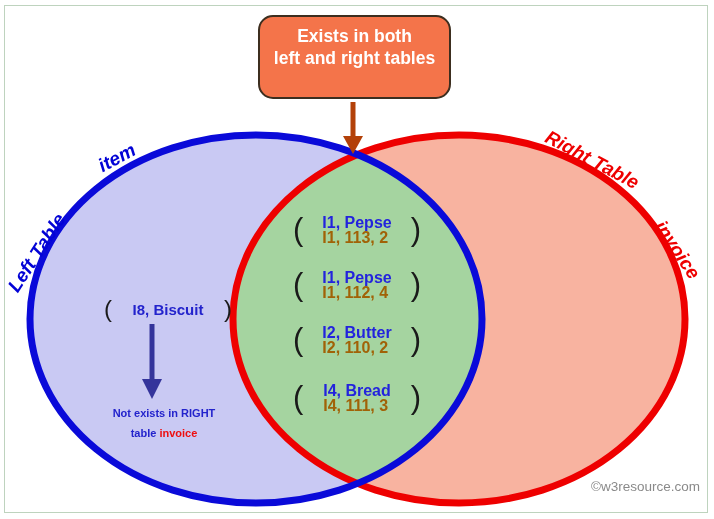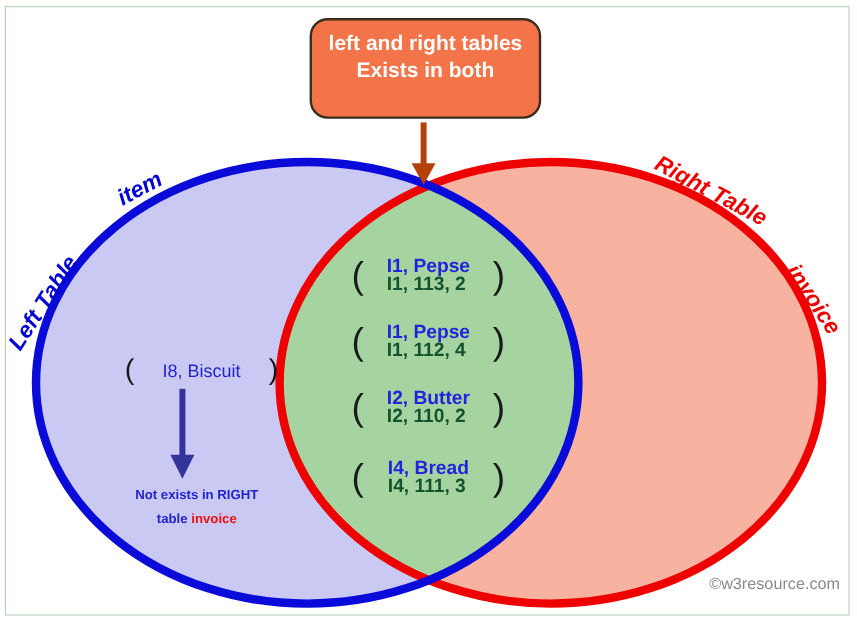--- a/index.html
+++ b/index.html
@@ -37,29 +37,29 @@
   .vrow {
     position:absolute; left:293px; width:128px; height:38px;
     display:flex; align-items:center; justify-content:space-between;
   }
   .vrow .paren {
     font-size:31px; font-weight:400; color:#1a1a1a; line-height:30px;
     font-family:"Liberation Sans", sans-serif;
   }
   .vrow .pair { text-align:left; font-weight:bold; font-size:16px; line-height:15px; }
   .pair .item-line    { color:#2323dd; }
-  .pair .invoice-line { color:#14532d; }
+  .pair .invoice-line { color:#a16207; }
 
   
   .i8row {
     position:absolute; left:104px; top:294px; width:128px; height:30px;
     display:flex; align-items:center; justify-content:space-between;
   }
   .i8row .paren { font-size:24px; font-weight:400; color:#1a1a1a; line-height:24px; }
-  .i8row .value { color:#2323cc; font-weight:normal; font-size:15px; }
+  .i8row .value { color:#2323cc; font-weight:bold; font-size:15px; }
 
   
   .note {
     position:absolute; left:64px; top:403px; width:200px; text-align:center;
     font-weight:bold; font-size:11px; line-height:20px; color:#2323cc;
   }
   .note .kw { color:#ee0f0f; }
 
   .copyright {
     position:absolute; top:479px; right:14px; font-size:13.5px; color:#8a8a8a;
@@ -94,22 +94,22 @@
 
     <g>
       <line x1="152" y1="324" x2="152" y2="382" stroke="#34349b" stroke-width="5"></line>
       <polygon points="142,379 162,379 152,399" fill="#34349b"></polygon>
     </g>
   </svg>
 
   <div class="frame"></div>
 
   <div class="callout">
+    <div>Exists in both</div>
     <div>left and right tables</div>
-    <div>Exists in both</div>
   </div>
 
   <div class="rot-label blue-text lbl-left-table">Left Table</div>
   <div class="rot-label blue-text lbl-item">item</div>
   <div class="rot-label red-text lbl-right-table">Right Table</div>
   <div class="rot-label red-text lbl-invoice">invoice</div>
 
   <div class="vrow" style="top:211px;">
     <span class="paren">(</span>
     <span class="pair">

